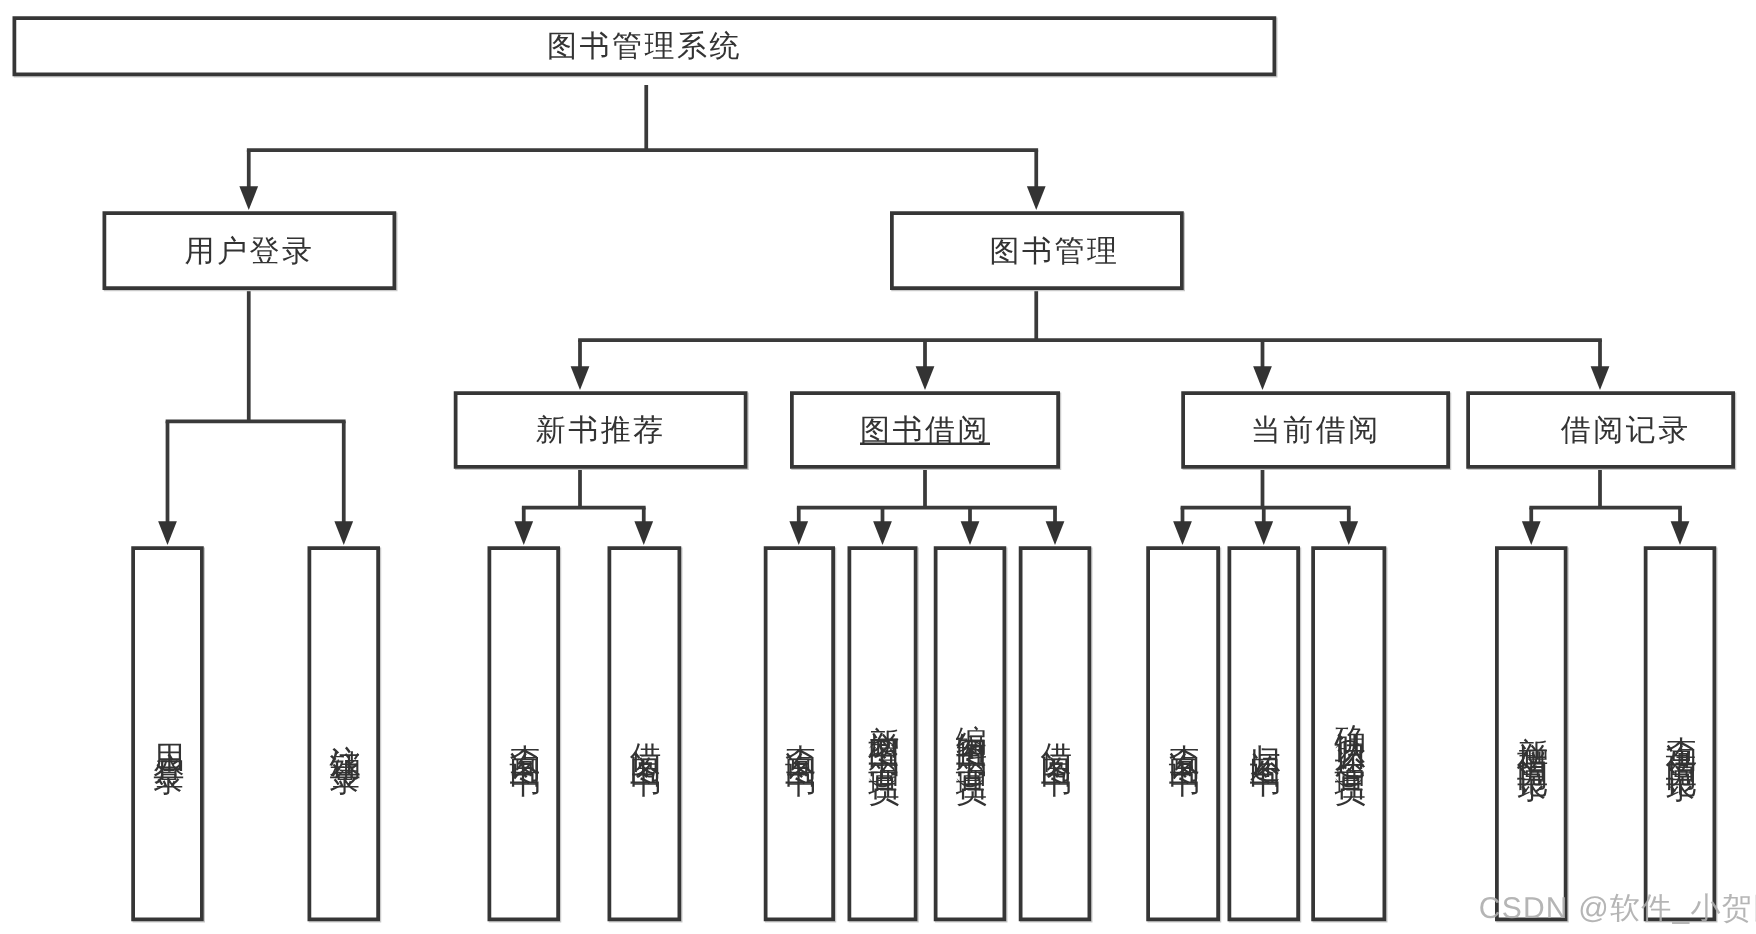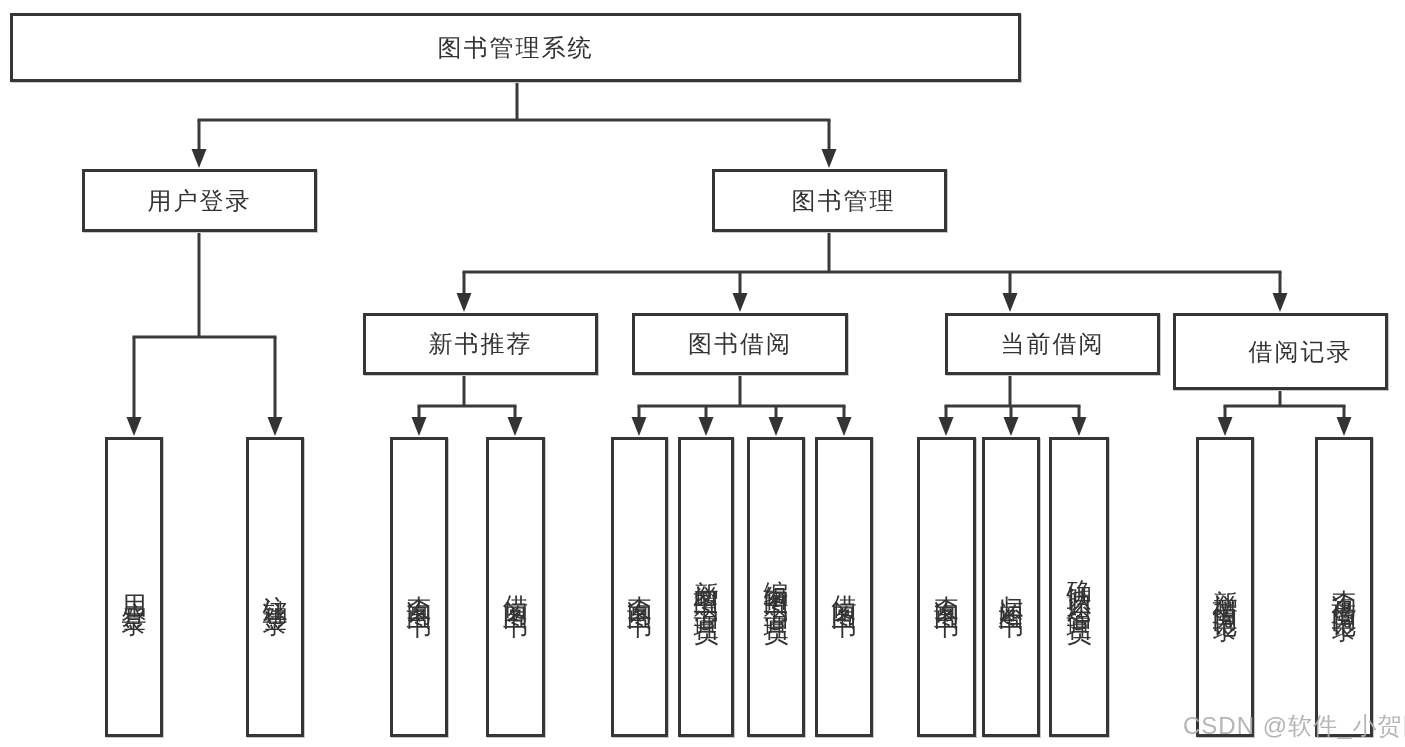--- a/index.html
+++ b/index.html
@@ -129,29 +129,29 @@
     <g>
       <path d="M1280 375 L1280 406"></path>
       <path d="M1223.5 406 L1345.5 406"></path>
       <path d="M1225 406 L1225 420"></path>
       <polygon points="1225,436 1217.5,417 1232.5,417"></polygon>
       <path d="M1344 406 L1344 420"></path>
       <polygon points="1344,436 1336.5,417 1351.5,417"></polygon>
     </g>
   </svg>
 
-  <div class="node hbox" style="left:10px; top:13px; width:1011px; height:69px;">图书管理系统</div>
+  <div class="node hbox" style="left:10px; top:13px; width:1011px; height:48px;">图书管理系统</div>
 
   <div class="node hbox" style="left:82px; top:169px; width:235px; height:63px;">用户登录</div>
   <div class="node hbox" style="left:712px; top:169px; width:235px; height:63px;padding-left:28px;">图书管理</div>
 
   <div class="node hbox" style="left:363px; top:313px; width:235px; height:62px;">新书推荐</div>
-  <div class="node hbox" style="left:632px; top:313px; width:216px; height:62px;">图书借阅</div>
+  <div class="node hbox" style="left:632px; top:313px; width:216px; height:62px;text-decoration:underline;">图书借阅</div>
   <div class="node hbox" style="left:945px; top:313px; width:215px; height:62px;">当前借阅</div>
-  <div class="node hbox" style="left:1173px; top:313px; width:215px; height:77px;padding-left:40px;">借阅记录</div>
+  <div class="node hbox" style="left:1173px; top:313px; width:215px; height:62px;padding-left:40px;">借阅记录</div>
 
   <div class="node vbox" style="left:105px; width:58px;">用户登录</div>
   <div class="node vbox" style="left:246px; width:58px;">注销登录</div>
 
   <div class="node vbox" style="left:390px; width:58px;">查询图书</div>
   <div class="node vbox" style="left:486px; width:59px;">借阅图书</div>
 
   <div class="node vbox" style="left:611px; width:57px;">查询图书</div>
   <div class="node vbox" style="left:678px; width:56px;">新增图书（管理员）</div>
   <div class="node vbox" style="left:747px; width:58px;">编辑图书（管理员）</div>

